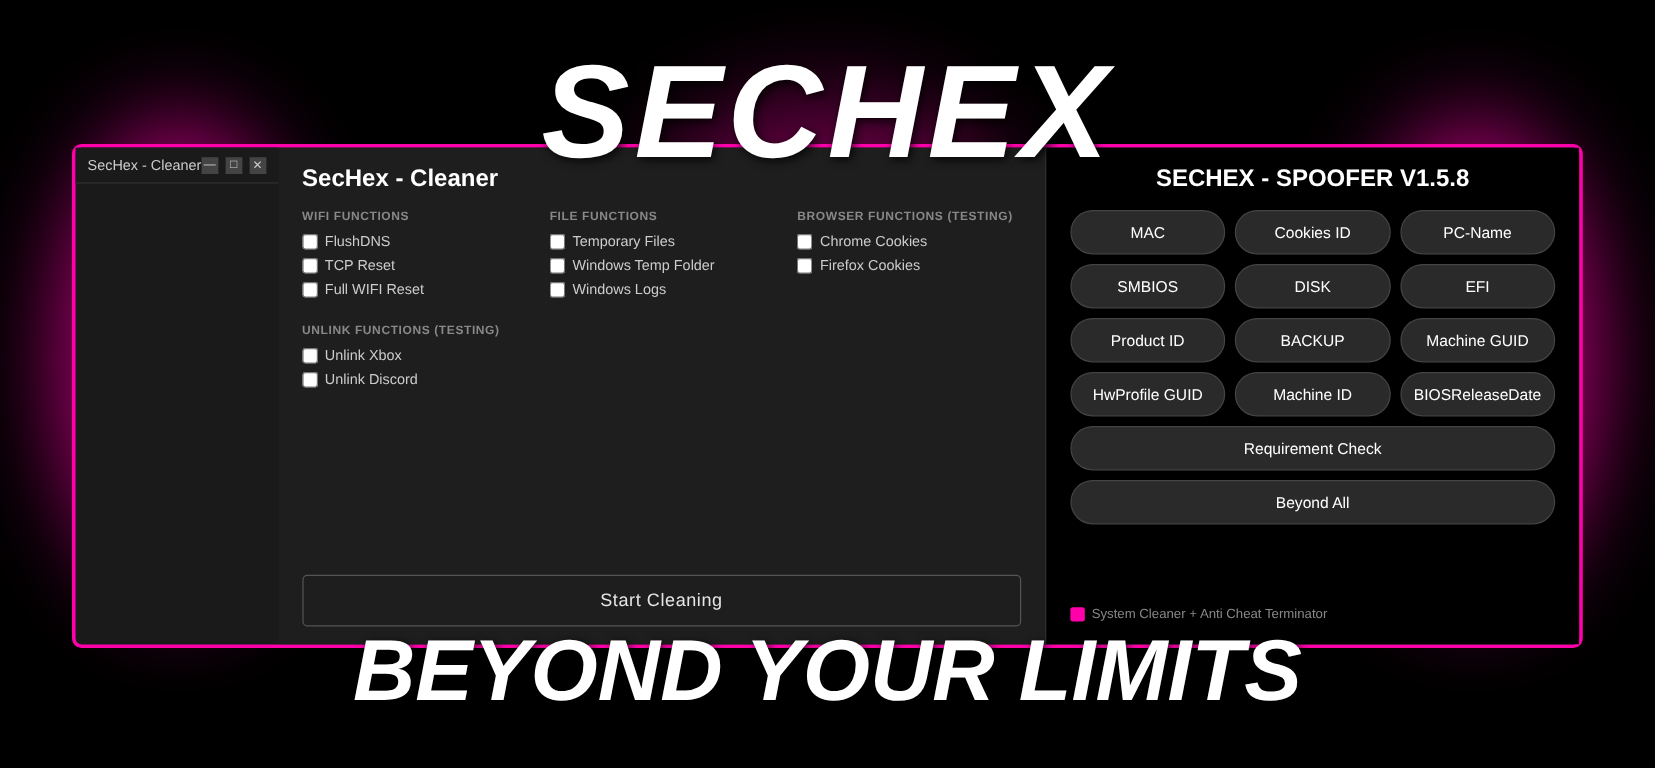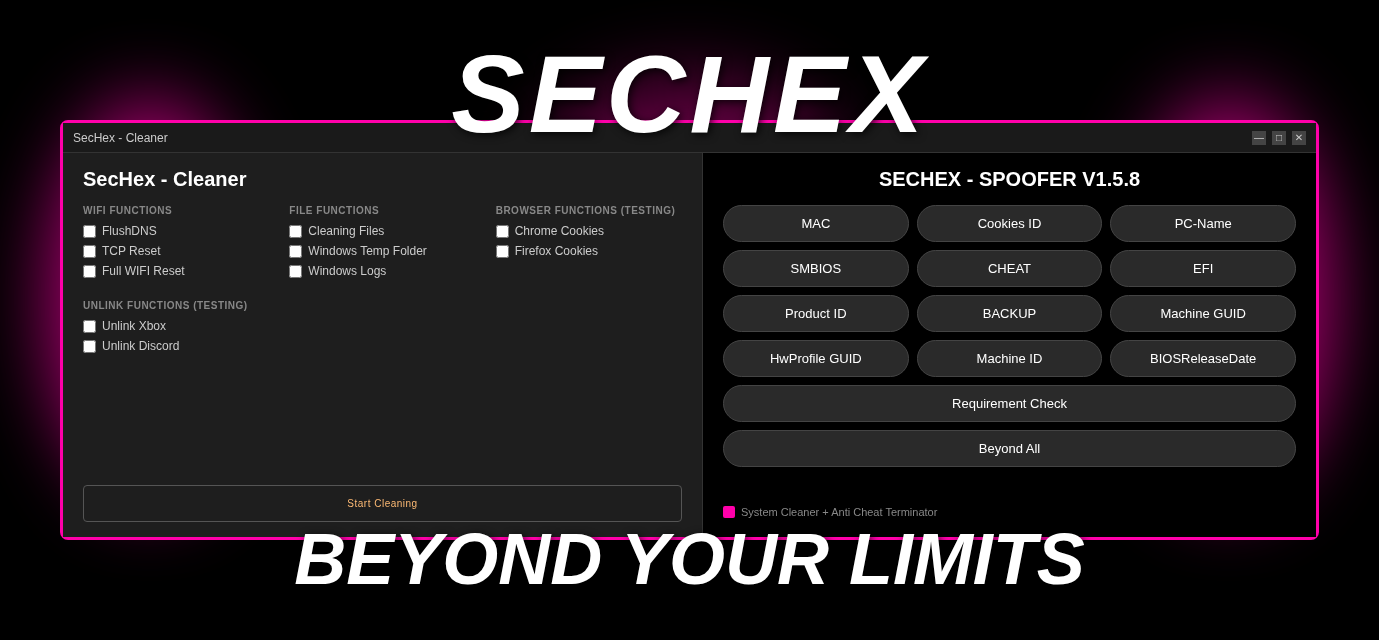--- a/index.html
+++ b/index.html
@@ -79,21 +79,21 @@
       position: absolute;
       top: 120px;
       left: 60px;
       right: 60px;
       bottom: 100px;
       border: 3px solid #ff00aa;
       border-radius: 8px;
       background: #1a1a1a;
       z-index: 10;
       display: flex;
-      flex-direction: column;
+      flex-direction: row;
     }
 
     
     .titlebar {
       background: #1a1a1a;
       height: 30px;
       display: flex;
       align-items: center;
       justify-content: space-between;
       padding: 0 10px;
@@ -195,22 +195,22 @@
       gap: 20px;
       margin-bottom: 16px;
     }
 
     .start-btn {
       width: 100%;
       padding: 12px;
       background: #1e1e1e;
       border: 1px solid #555;
       border-radius: 4px;
-      color: #fdba74;
-      font-size: 10px;
+      color: #e5e5e5;
+      font-size: 15px;
       cursor: pointer;
       margin-top: auto;
       letter-spacing: 0.5px;
     }
 
     
     .right-pane {
       flex: 1;
       background: #000000;
       padding: 15px 20px;
@@ -325,21 +325,21 @@
           <div class="checkbox-item">
             <input type="checkbox" style="">
             <label>Full WIFI Reset</label>
           </div>
         </div>
 
         <div class="section">
           <div class="section-title">FILE FUNCTIONS</div>
           <div class="checkbox-item">
             <input type="checkbox" style="">
-            <label>Cleaning Files</label>
+            <label>Temporary Files</label>
           </div>
           <div class="checkbox-item">
             <input type="checkbox" style="">
             <label>Windows Temp Folder</label>
           </div>
           <div class="checkbox-item">
             <input type="checkbox" style="">
             <label>Windows Logs</label>
           </div>
         </div>
@@ -378,21 +378,21 @@
 
     <div class="right-pane">
       <div class="right-title">SECHEX - SPOOFER V1.5.8</div>
 
       <div class="spoof-grid">
         <button class="spoof-btn">MAC</button>
         <button class="spoof-btn">Cookies ID</button>
         <button class="spoof-btn">PC-Name</button>
 
         <button class="spoof-btn">SMBIOS</button>
-        <button class="spoof-btn">CHEAT</button>
+        <button class="spoof-btn">DISK</button>
         <button class="spoof-btn">EFI</button>
 
         <button class="spoof-btn">Product ID</button>
         <button class="spoof-btn">BACKUP</button>
         <button class="spoof-btn">Machine GUID</button>
 
         <button class="spoof-btn">HwProfile GUID</button>
         <button class="spoof-btn">Machine ID</button>
         <button class="spoof-btn">BIOSReleaseDate</button>
       </div>

